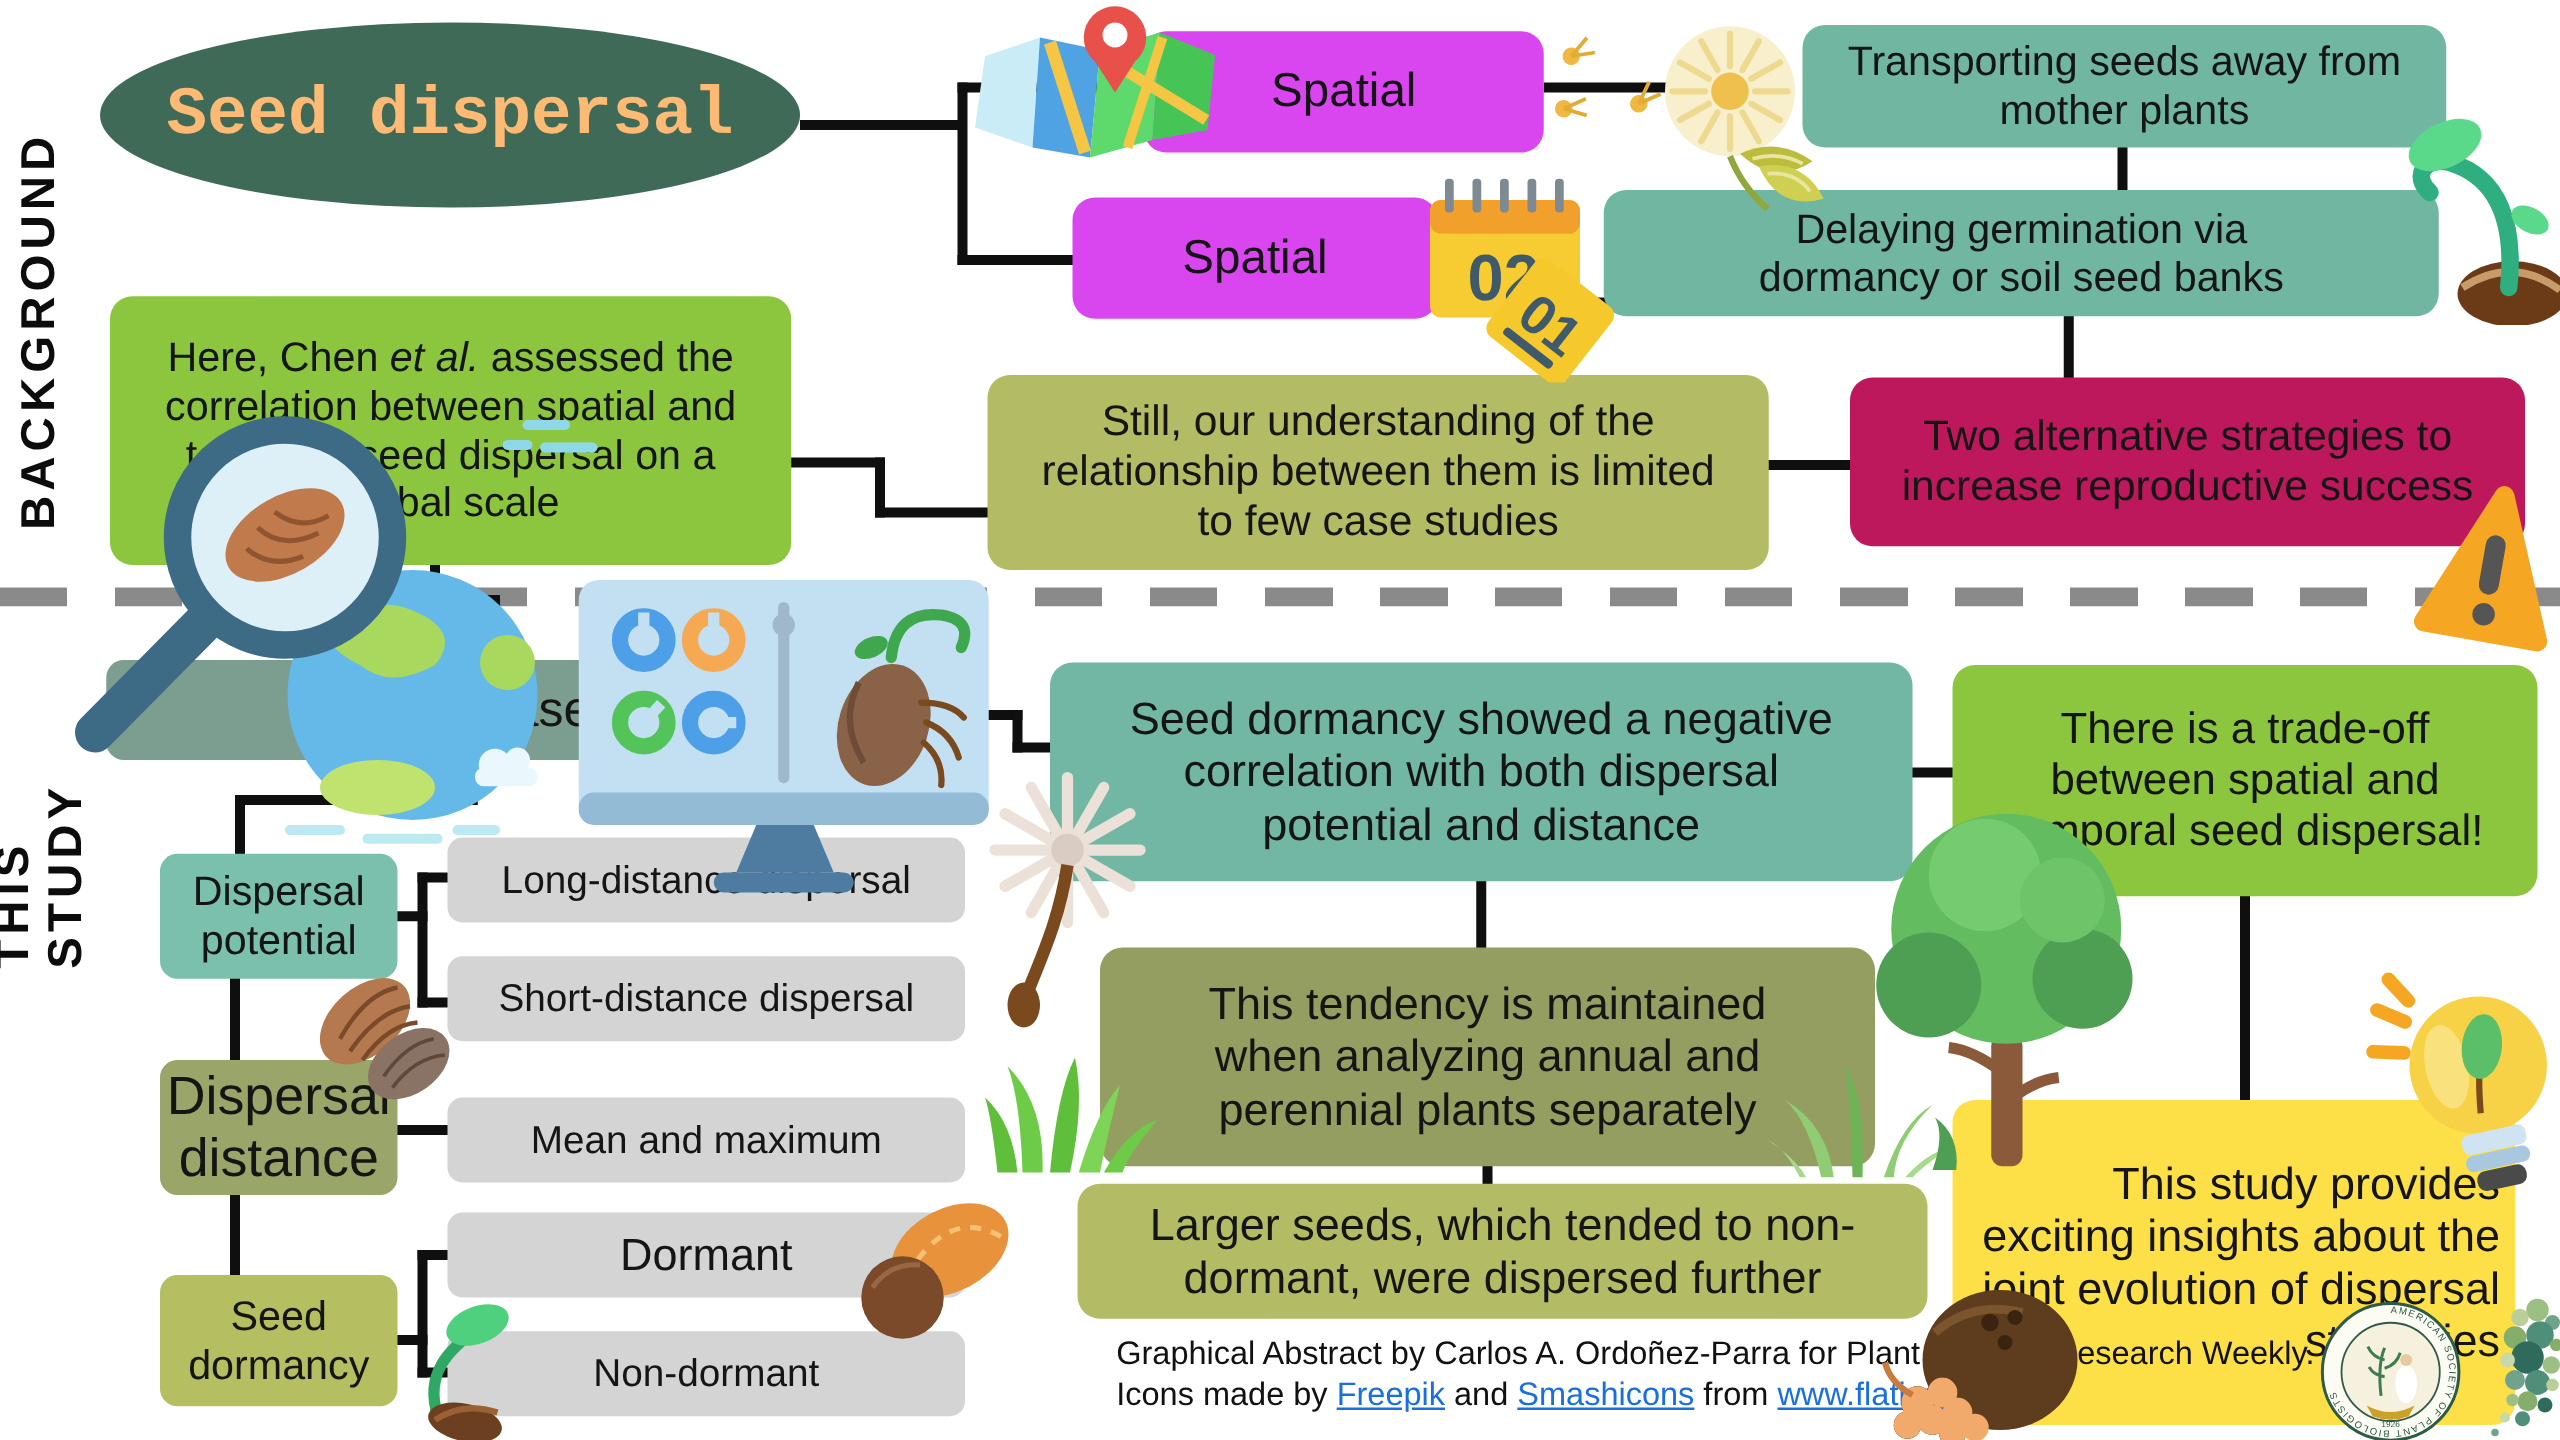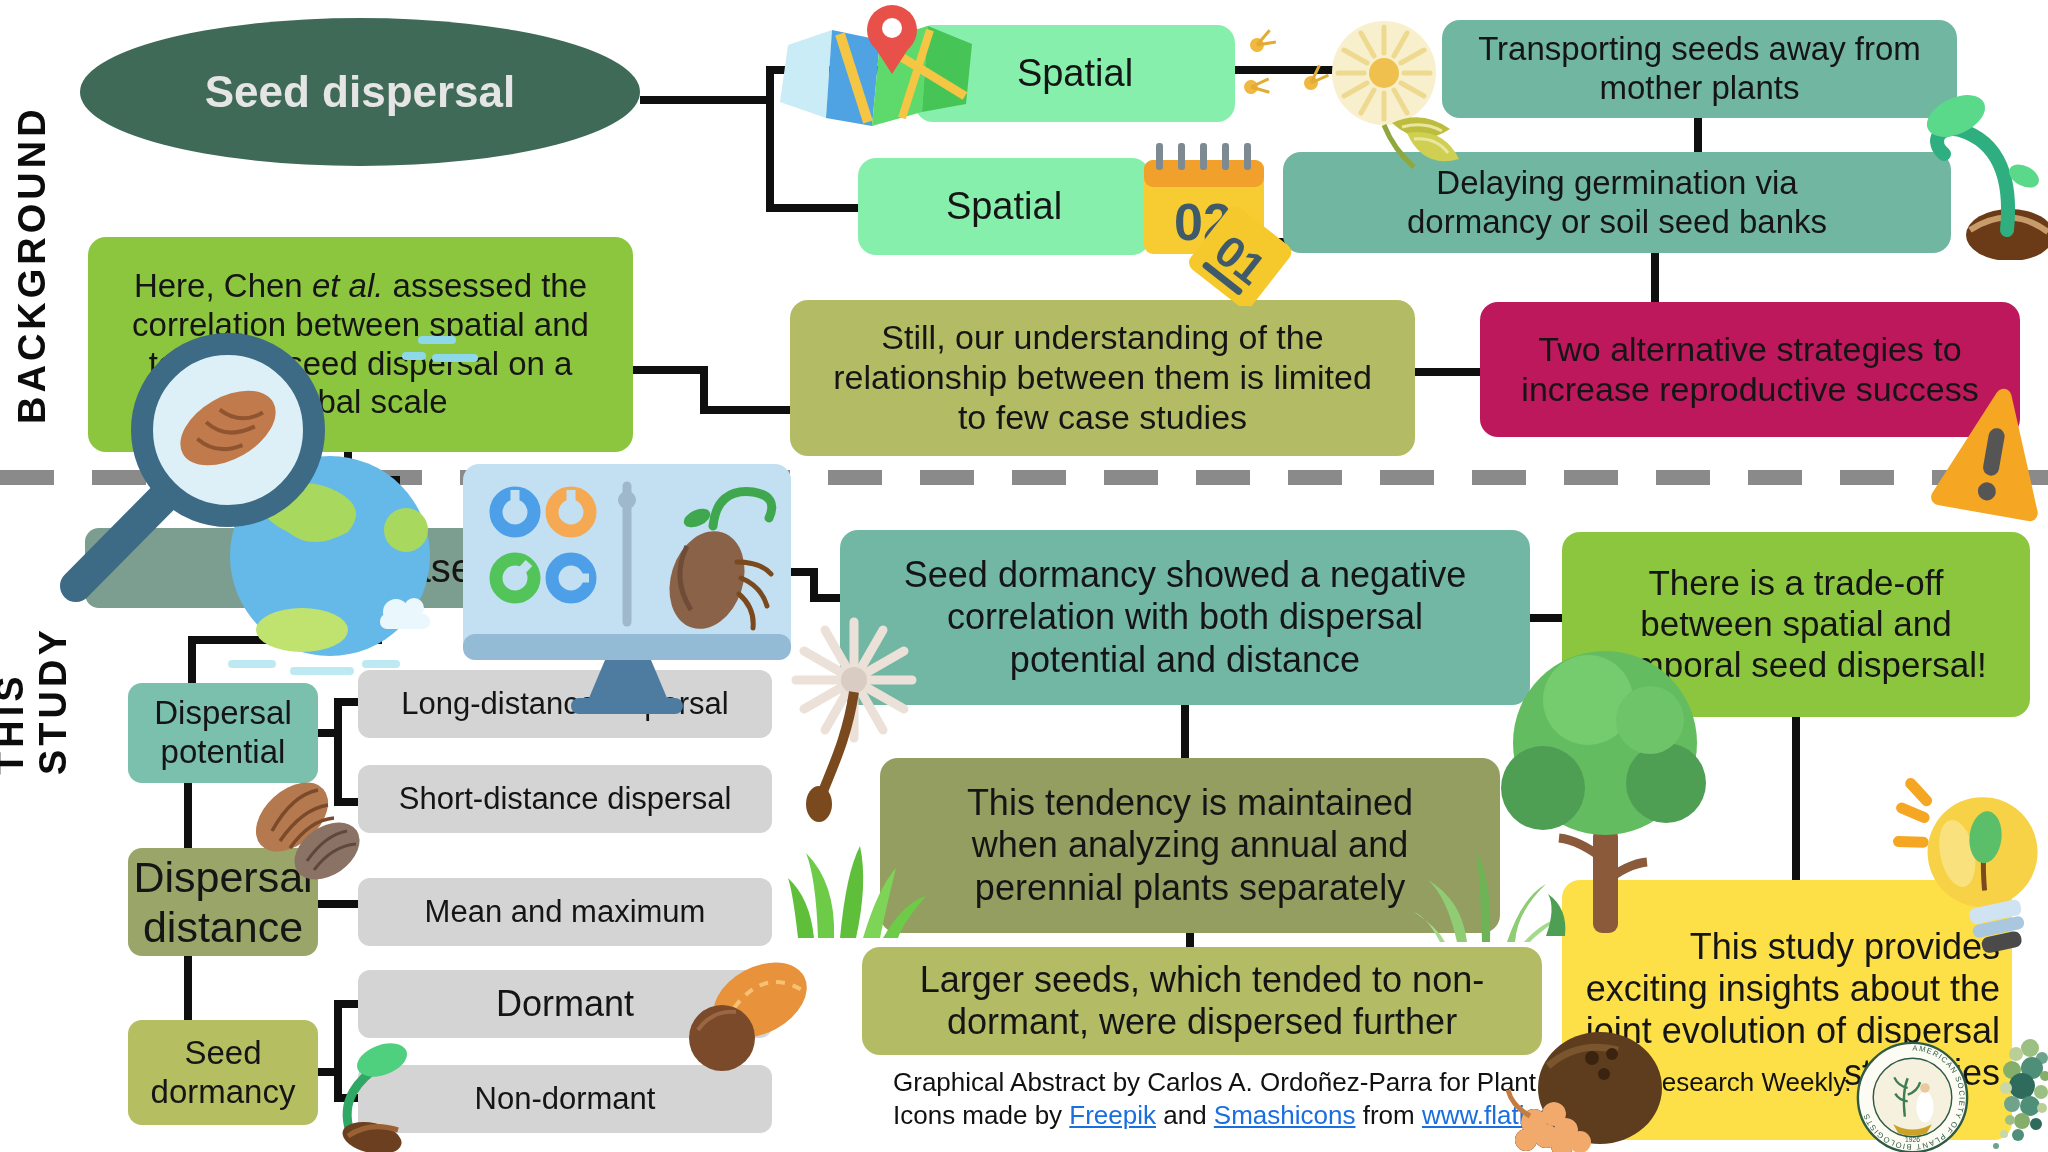--- a/index.html
+++ b/index.html
@@ -10,22 +10,22 @@
           letter-spacing:4px;color:#0c0c0c;}
   .box{position:absolute;z-index:3;display:flex;align-items:center;justify-content:center;
        text-align:center;border-radius:18px;line-height:1.17;padding:6px 12px;box-sizing:border-box;}
   .box .inner{display:inline-block;}
   .ln{position:absolute;z-index:2;background:#0f0f0f;}
   .icon{position:absolute;z-index:4;}
   #divider{position:absolute;z-index:1;left:0;top:470px;width:2048px;height:15px;
            background:repeating-linear-gradient(90deg,#8a8a8a 0 54px,transparent 54px 92px);}
   #ellipse{position:absolute;z-index:3;left:80px;top:18px;width:560px;height:148px;border-radius:50%;
            background:#3F6A58;display:flex;align-items:center;justify-content:center;}
-  #ellipse span{color:#e5e5e5;font-weight:bold;font-size:44px;}
-  .teal{background:#86efac;}
+  #ellipse span{color:#fdba74;font-weight:bold;font-size:54px;font-family:Liberation Mono, monospace;}
+  .teal{background:#d946ef;}
   .teal2{background:#70B6A0;}
   .green{background:#8CC63F;}
   .yellowolive{background:#B3BC65;}
   .graolive{background:#be185d;}
   .darkolive{background:#939E60;}
   .olive{background:#9AA569;}
   .ygreen{background:#B6BE62;}
   .gray{background:#D4D4D4;}
   .tealbar{background:#7C9E90;}
   .teal3{background:#72B7A4;}

